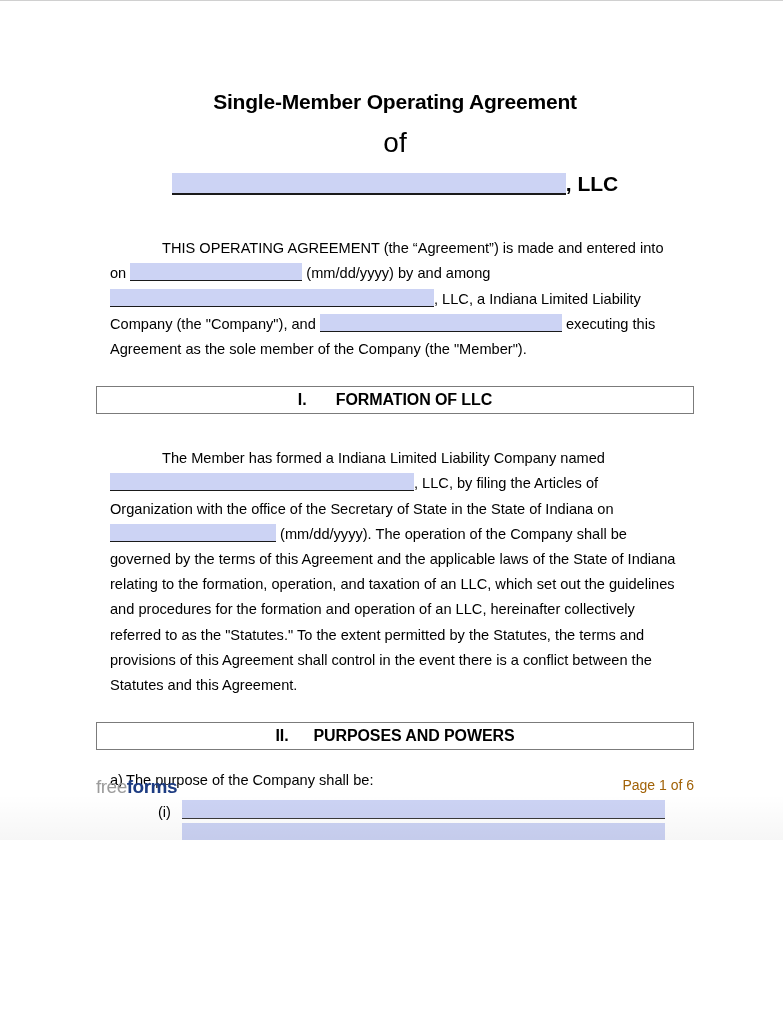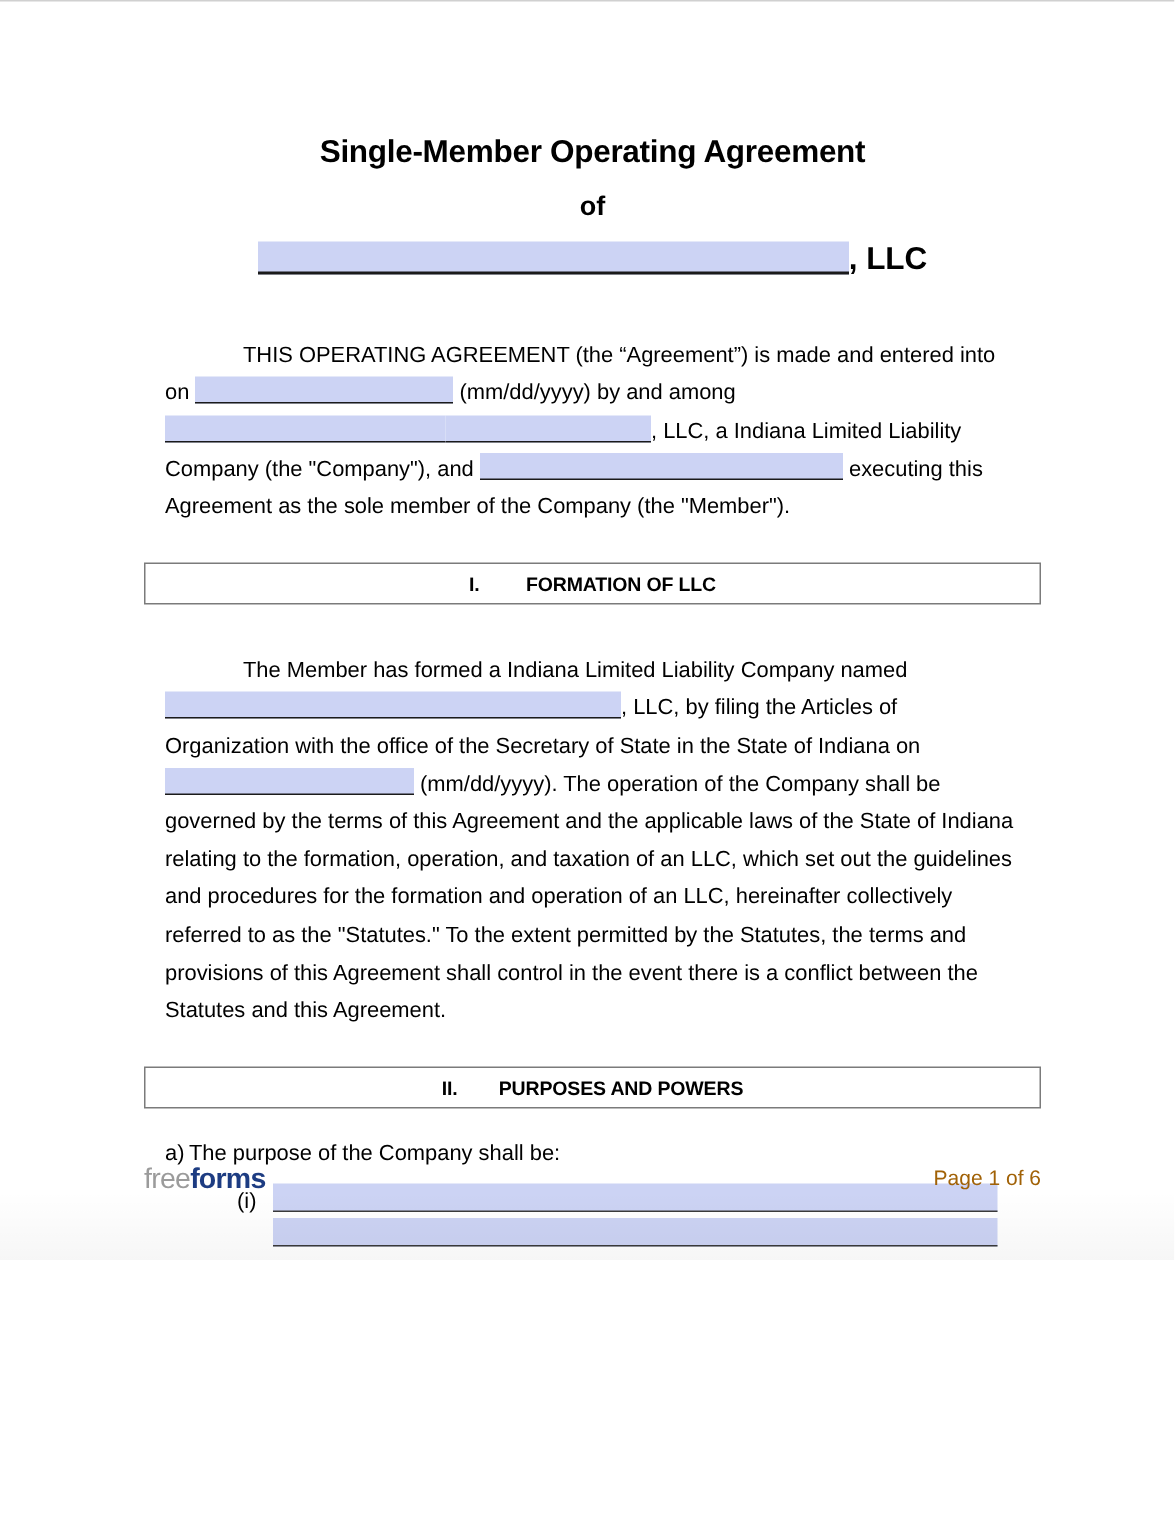--- a/index.html
+++ b/index.html
@@ -47,22 +47,22 @@
     padding-top: 88px;
     font-size: 21px;
     font-weight: bold;
     text-align: center;
     line-height: 1.25;
     letter-spacing: -0.2px;
   }
   .doc-title-of {
     margin: 0;
     padding-top: 12px;
-    font-size: 18px;
-    font-weight: bold;
+    font-size: 28px;
+    font-weight: normal;
     text-align: center;
   }
 
   .title-company-line {
     margin: 0;
     padding-top: 13px;
     text-align: center;
     font-size: 21px;
     font-weight: bold;
     white-space: nowrap;
@@ -108,21 +108,21 @@
     box-sizing: border-box;
     border: 1px solid #7b7b7b;
     height: 28px;
     margin-top: 24px;
     display: flex;
     align-items: center;
     justify-content: center;
     background: #ffffff;
   }
   .section-box-inner {
-    font-size: 13px;
+    font-size: 16px;
     font-weight: bold;
     letter-spacing: -0.1px;
   }
   .section-numeral {
     display: inline-block;
     min-width: 38px;
     text-align: left;
   }
 
   

